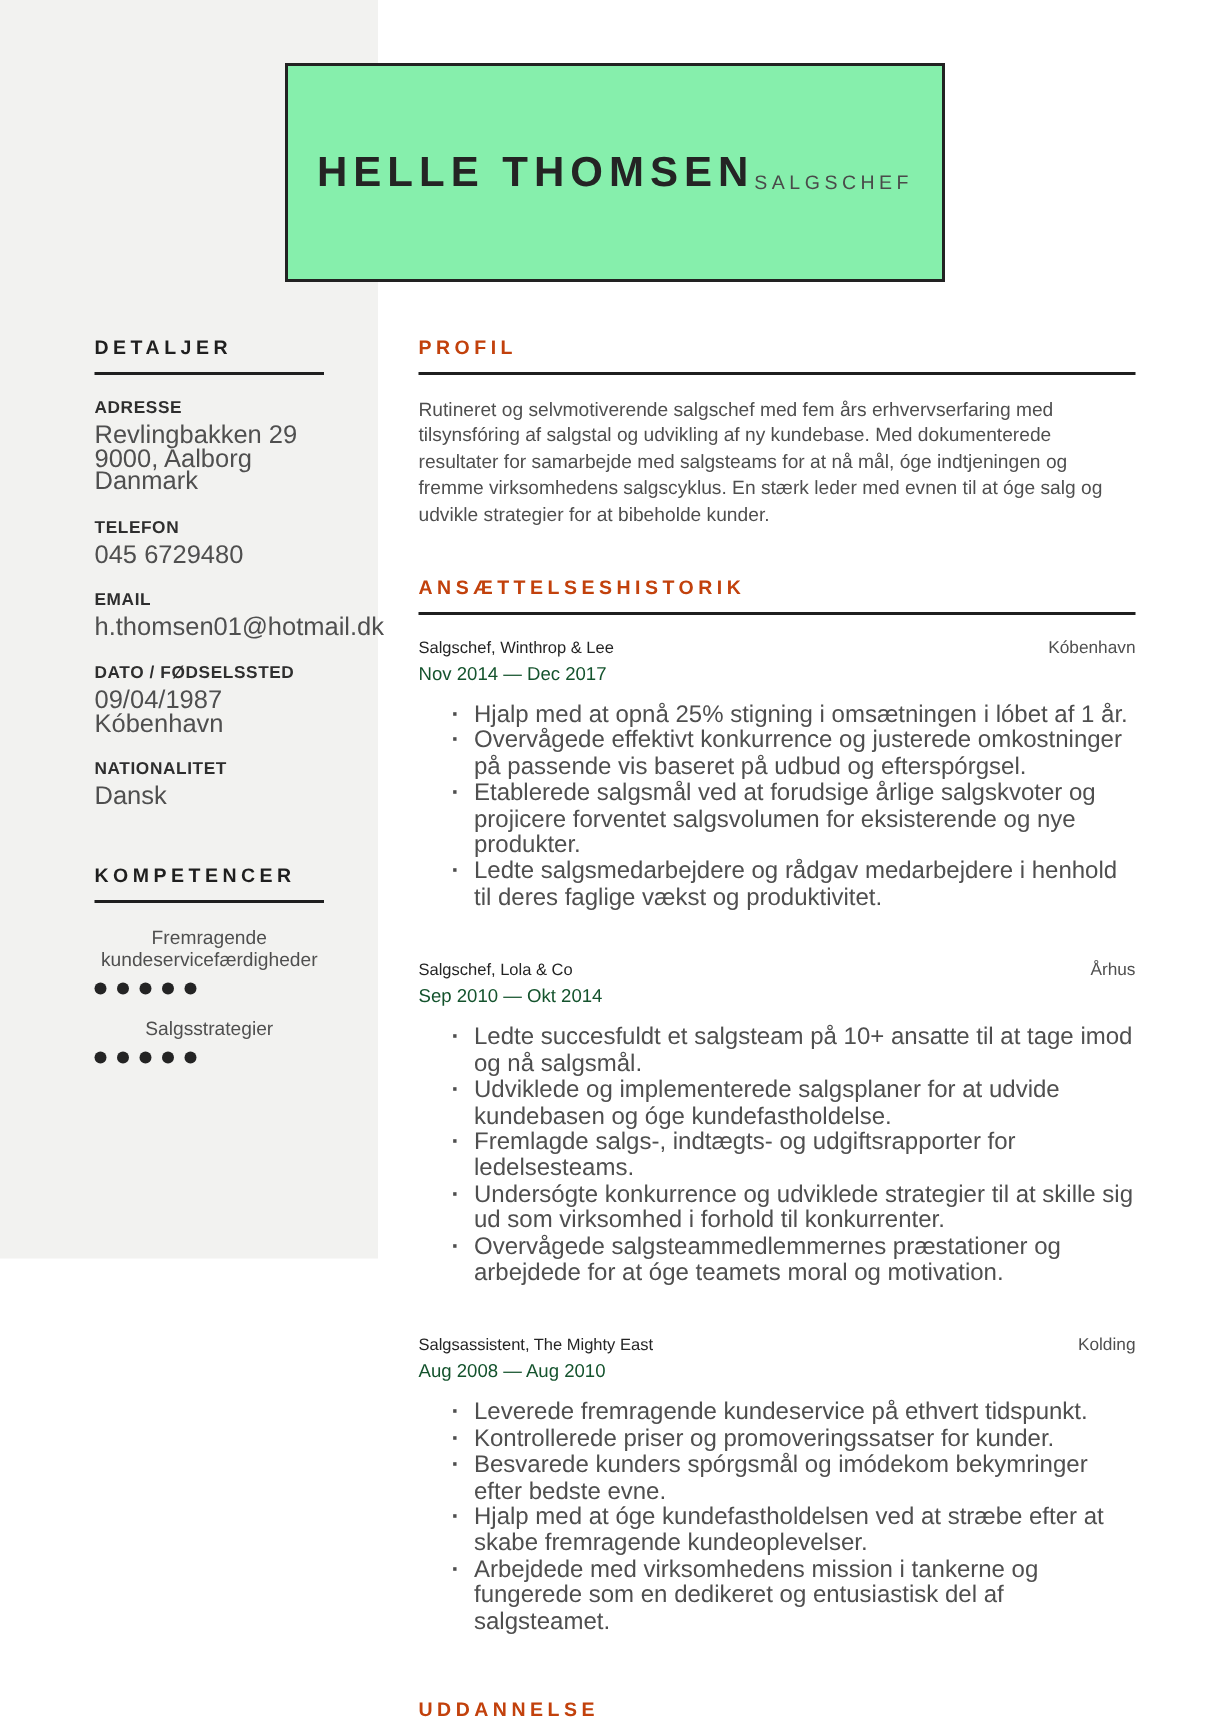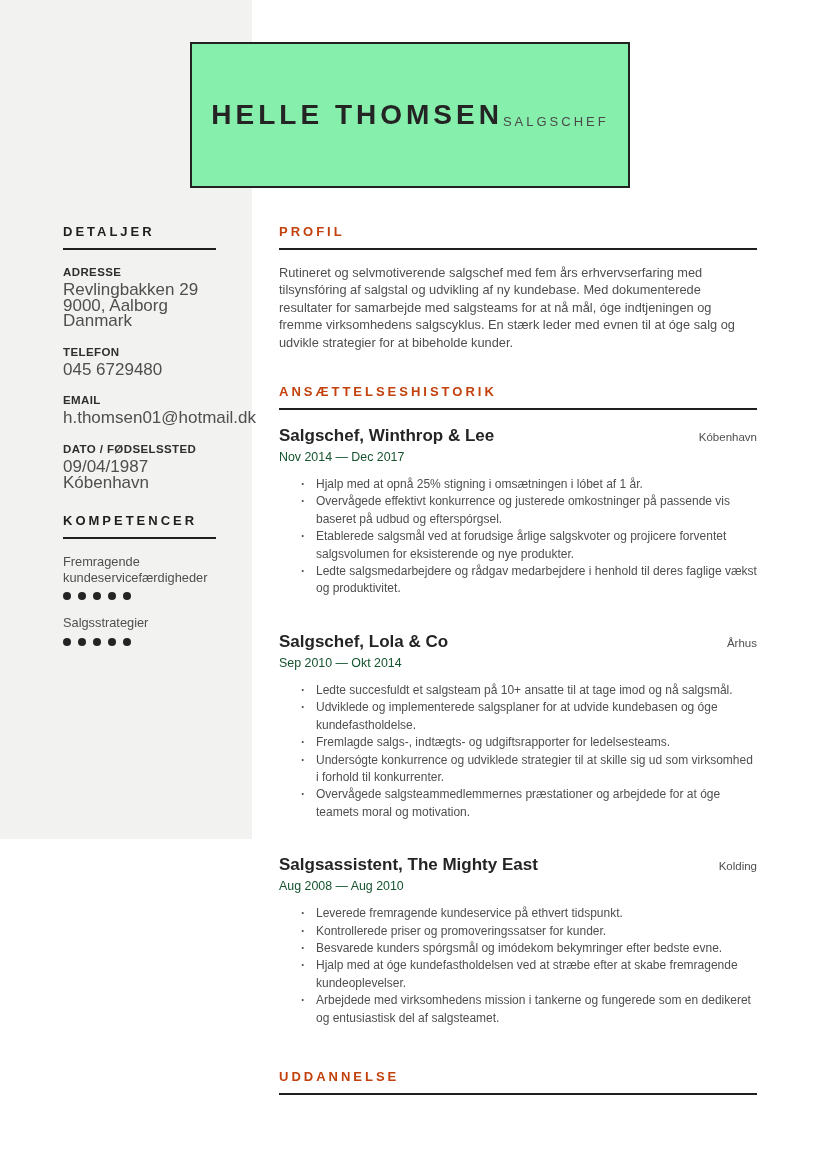--- a/index.html
+++ b/index.html
@@ -8,25 +8,25 @@
     font-family:"Liberation Sans", sans-serif; overflow:hidden;
     -webkit-font-smoothing:antialiased;
   }
   
   .sidebar { position:absolute; left:0; top:0; width:252px; height:839px; background:#f2f2f0; }
   .sidebar-inner { position:absolute; left:63px; top:0; width:153px; padding-top:224px; }
   .side-heading {
     font-size:13px; font-weight:bold; letter-spacing:3px; color:#1f1f1f;
     margin:0; padding-bottom:9px; border-bottom:2px solid #1f1f1f;
   }
-  .skills-section { margin-top:23px; }
+  .skills-section { margin-top:37px; }
   .field { margin-top:16px; margin-bottom:17px; }
   .field-label { font-size:11.5px; font-weight:bold; color:#2e2e2e; letter-spacing:0.4px; margin-bottom:4px; }
   .field-line { font-size:17px; color:#4f4f4f; line-height:15.6px; }
-  .skill { margin-top:15px; margin-bottom:15px; }
+  .skill { margin-top:15px; margin-bottom:15px;text-align:center; }
   .skill-name { font-size:12.8px; color:#4f4f4f; line-height:15.6px; }
   .skill-dots { margin-top:7px; display:flex; gap:7px; }
   .dot { width:8px; height:8px; border-radius:50%; background:#242424; display:inline-block; }
 
   
   .headerbox {
     position:absolute; left:190px; top:42px; width:436px; height:142px;
     background:#86efac; border:2px solid #222222;
     display:flex; flex-direction:row; align-items:center; justify-content:center;
     z-index:2;
@@ -39,26 +39,26 @@
   .main-heading {
     font-size:13px; font-weight:bold; letter-spacing:3px; color:#c2410c;
     margin:0; padding-bottom:9px; border-bottom:2px solid #1f1f1f;
   }
   .profile-section { margin-top:224px; }
   .profile-text { margin:14px 0 0 0; font-size:12.8px; line-height:17.4px; color:#4f4f4f; }
   .history-section { margin-top:33px; }
   .jobs { margin-top:16px; }
   .job { margin-bottom:34px; }
   .job-head { display:flex; justify-content:space-between; align-items:baseline; }
-  .job-title { margin:0; font-size:17px; font-weight:bold; color:#242424;text-align:center; }
+  .job-title { margin:0; font-size:11px; font-weight:normal; color:#242424;text-align:center; }
   .job-location { font-size:11.5px; color:#4f4f4f; white-space:nowrap; }
   .job-dates { margin-top:4px; font-size:12.4px; color:#14532d; }
   .job-bullets { list-style:none; margin:12px 0 0 0; padding:0 0 0 20px; }
   .job-bullets li {
-    position:relative; padding-left:17px; font-size:12px; line-height:17.4px; color:#4f4f4f;
+    position:relative; padding-left:17px; font-size:16px; line-height:17.4px; color:#4f4f4f;
   }
   .job-bullets li::before { content:"·"; position:absolute; left:2px; top:0; font-weight:bold; color:#4f4f4f; }
   .education-section { margin-top:42px; }
 </style>
 </head>
 <body>
 
 <aside class="sidebar">
   <div class="sidebar-inner">
     <section class="details-section">
@@ -82,20 +82,26 @@
     <div class="field-label">EMAIL</div>
     <div class="field-lines">
               <div class="field-line">h.thomsen01@hotmail.dk</div>
             </div>
   </div>
           <div class="field">
     <div class="field-label">DATO / FØDSELSSTED</div>
     <div class="field-lines">
               <div class="field-line">09/04/1987</div>
               <div class="field-line">Kóbenhavn</div>
+            </div>
+  </div>
+          <div class="field">
+    <div class="field-label">NATIONALITET</div>
+    <div class="field-lines">
+              <div class="field-line">Dansk</div>
             </div>
   </div>
         </div>
     </section>
     <section class="skills-section">
       <h2 class="side-heading">KOMPETENCER</h2>
       <div id="skills">
           <div class="skill">
     <div class="skill-name">Fremragende kundeservicefærdigheder</div>
     <div class="skill-dots">

